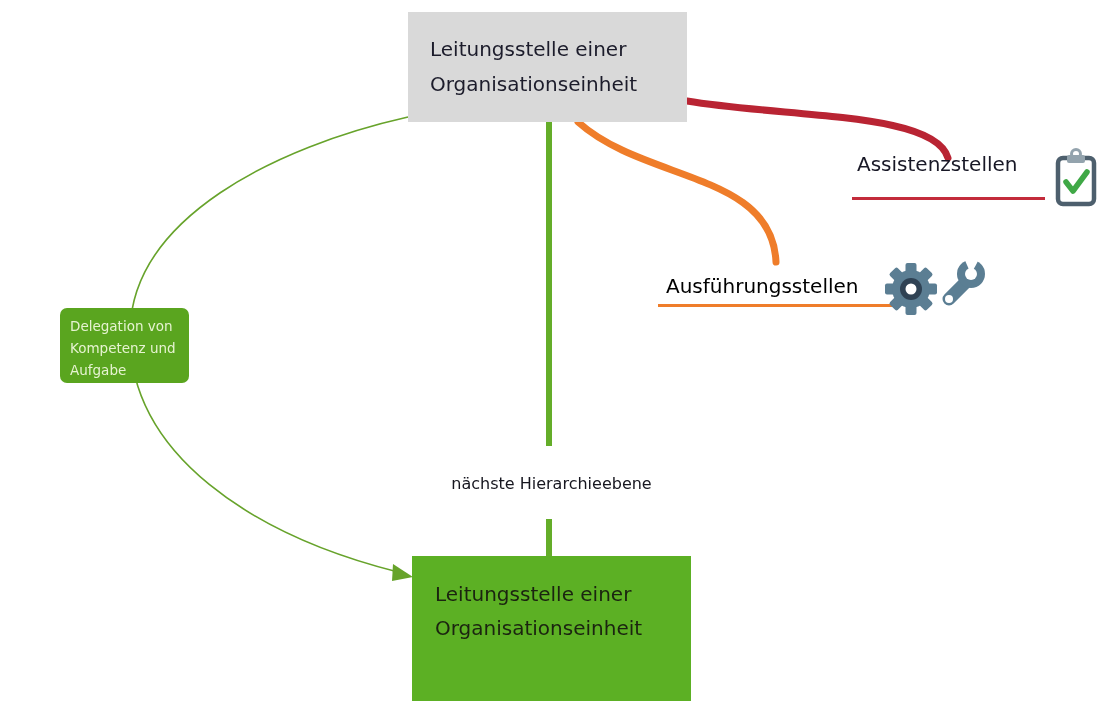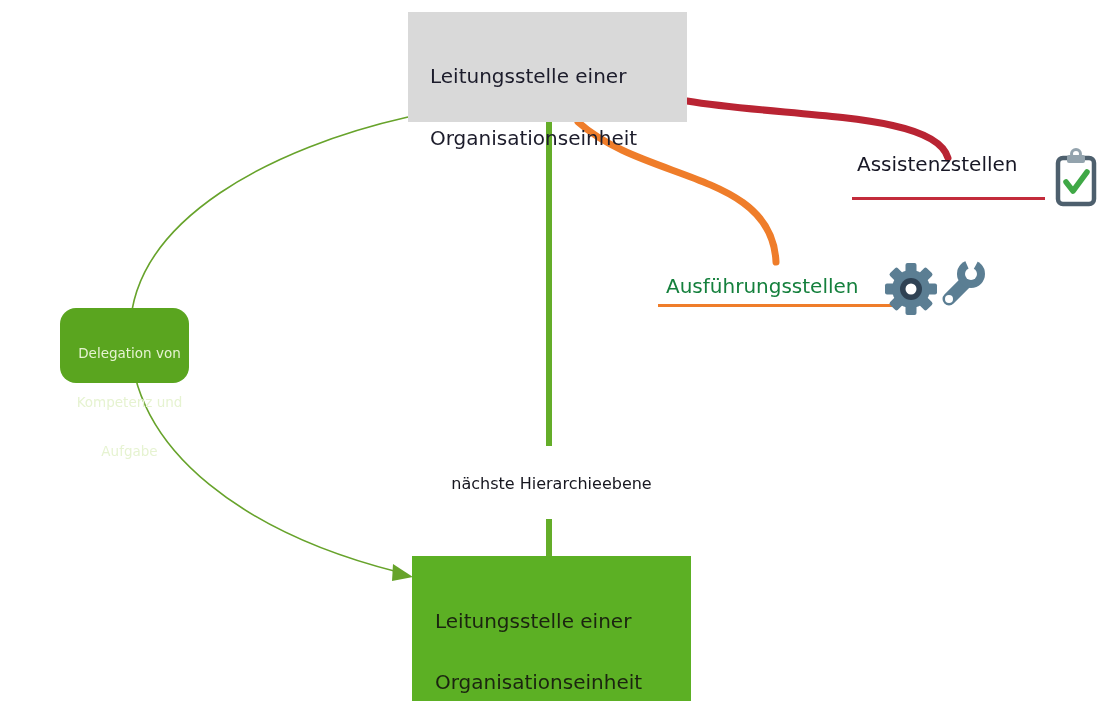--- a/index.html
+++ b/index.html
@@ -14,36 +14,36 @@
     color:#1c1c2b;font-size:20px;line-height:35px;box-sizing:border-box;
     padding:20px 0 0 22px;
   }
   .node-child{
     left:412px;top:556px;width:279px;height:145px;background:#5cb024;
     color:#1b2410;font-size:20px;line-height:34px;box-sizing:border-box;
     padding:21px 0 0 23px;
   }
   .node-delegation{
     left:60px;top:308px;width:129px;height:75px;background:#5aa51f;
-    border-radius:16px;color:#e6f3d1;font-size:13.5px;line-height:22px;
-    box-sizing:border-box;padding:7px 0 0 10px;text-align:center;
+    border-radius:7px;color:#e6f3d1;font-size:13.5px;line-height:22px;
+    box-sizing:border-box;padding:7px 0 0 10px;
   }
-  .node-line{display:block;white-space:nowrap;margin-top:27px;}
+  .node-line{display:block;white-space:nowrap;}
   .hierarchy-label{
     left:404px;top:470px;width:295px;text-align:center;
     color:#16161f;font-size:16px;line-height:28px;white-space:nowrap;
   }
   .label-assistenz{
     left:857px;top:149px;color:#181826;font-size:20px;line-height:30px;white-space:nowrap;
   }
   .underline-assistenz{
     left:852px;top:197px;width:193px;height:3px;background:#c32b3b;
   }
   .label-ausfuehrung{
-    left:666px;top:271px;color:#15803d;font-size:20px;line-height:30px;white-space:nowrap;
+    left:666px;top:271px;color:#000000;font-size:20px;line-height:30px;white-space:nowrap;
   }
   .underline-ausfuehrung{
     left:658px;top:304px;width:236px;height:3px;background:#ef7d2a;
   }
   svg{display:block;}
   #edge-layer{left:0;top:0;pointer-events:none;}
 </style>
 </head>
 <body>
 

